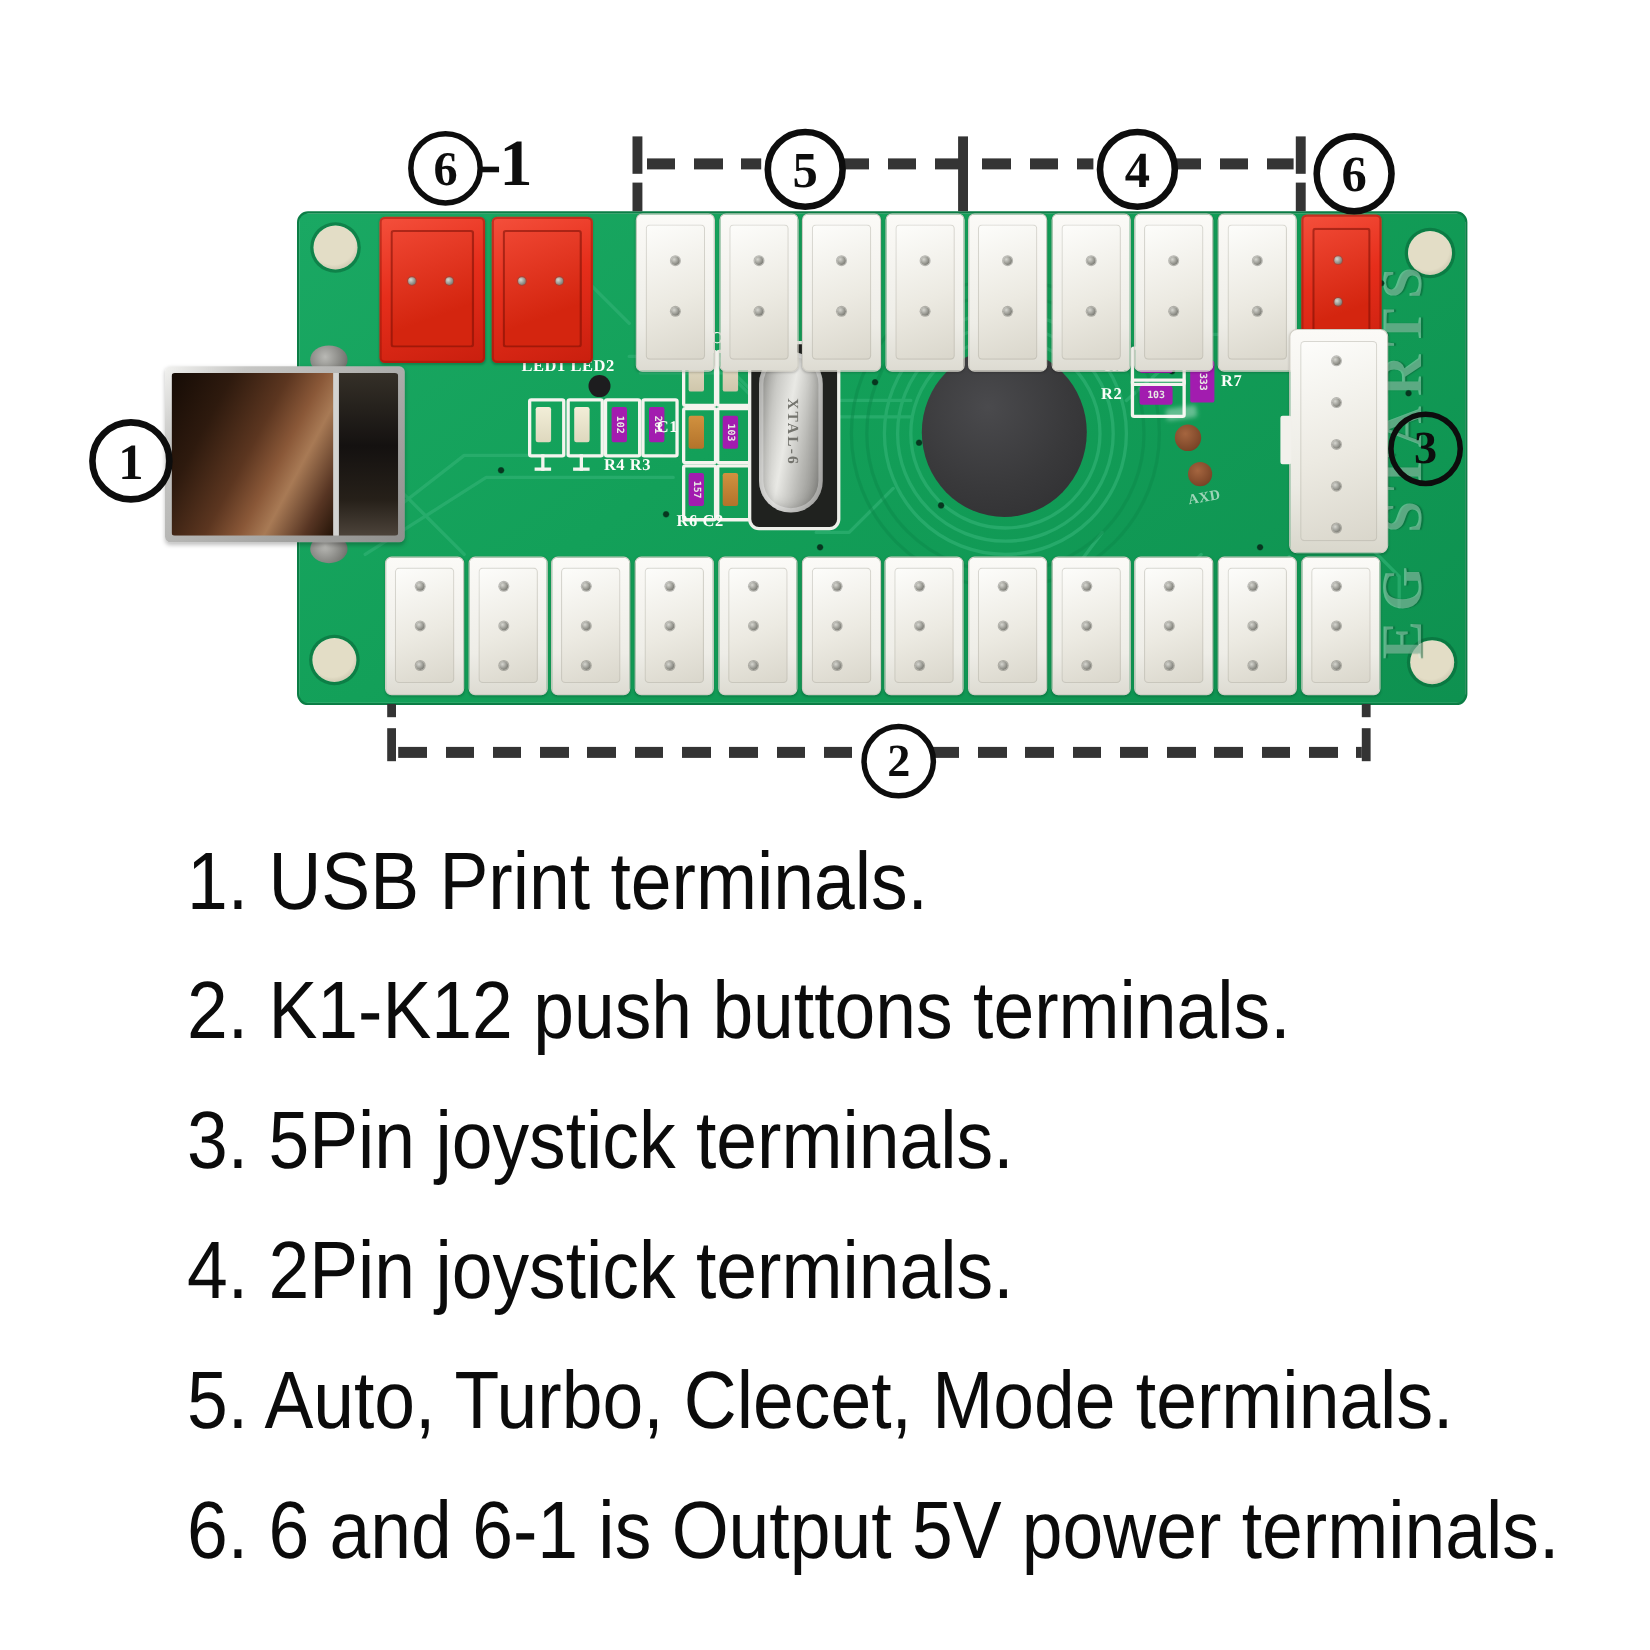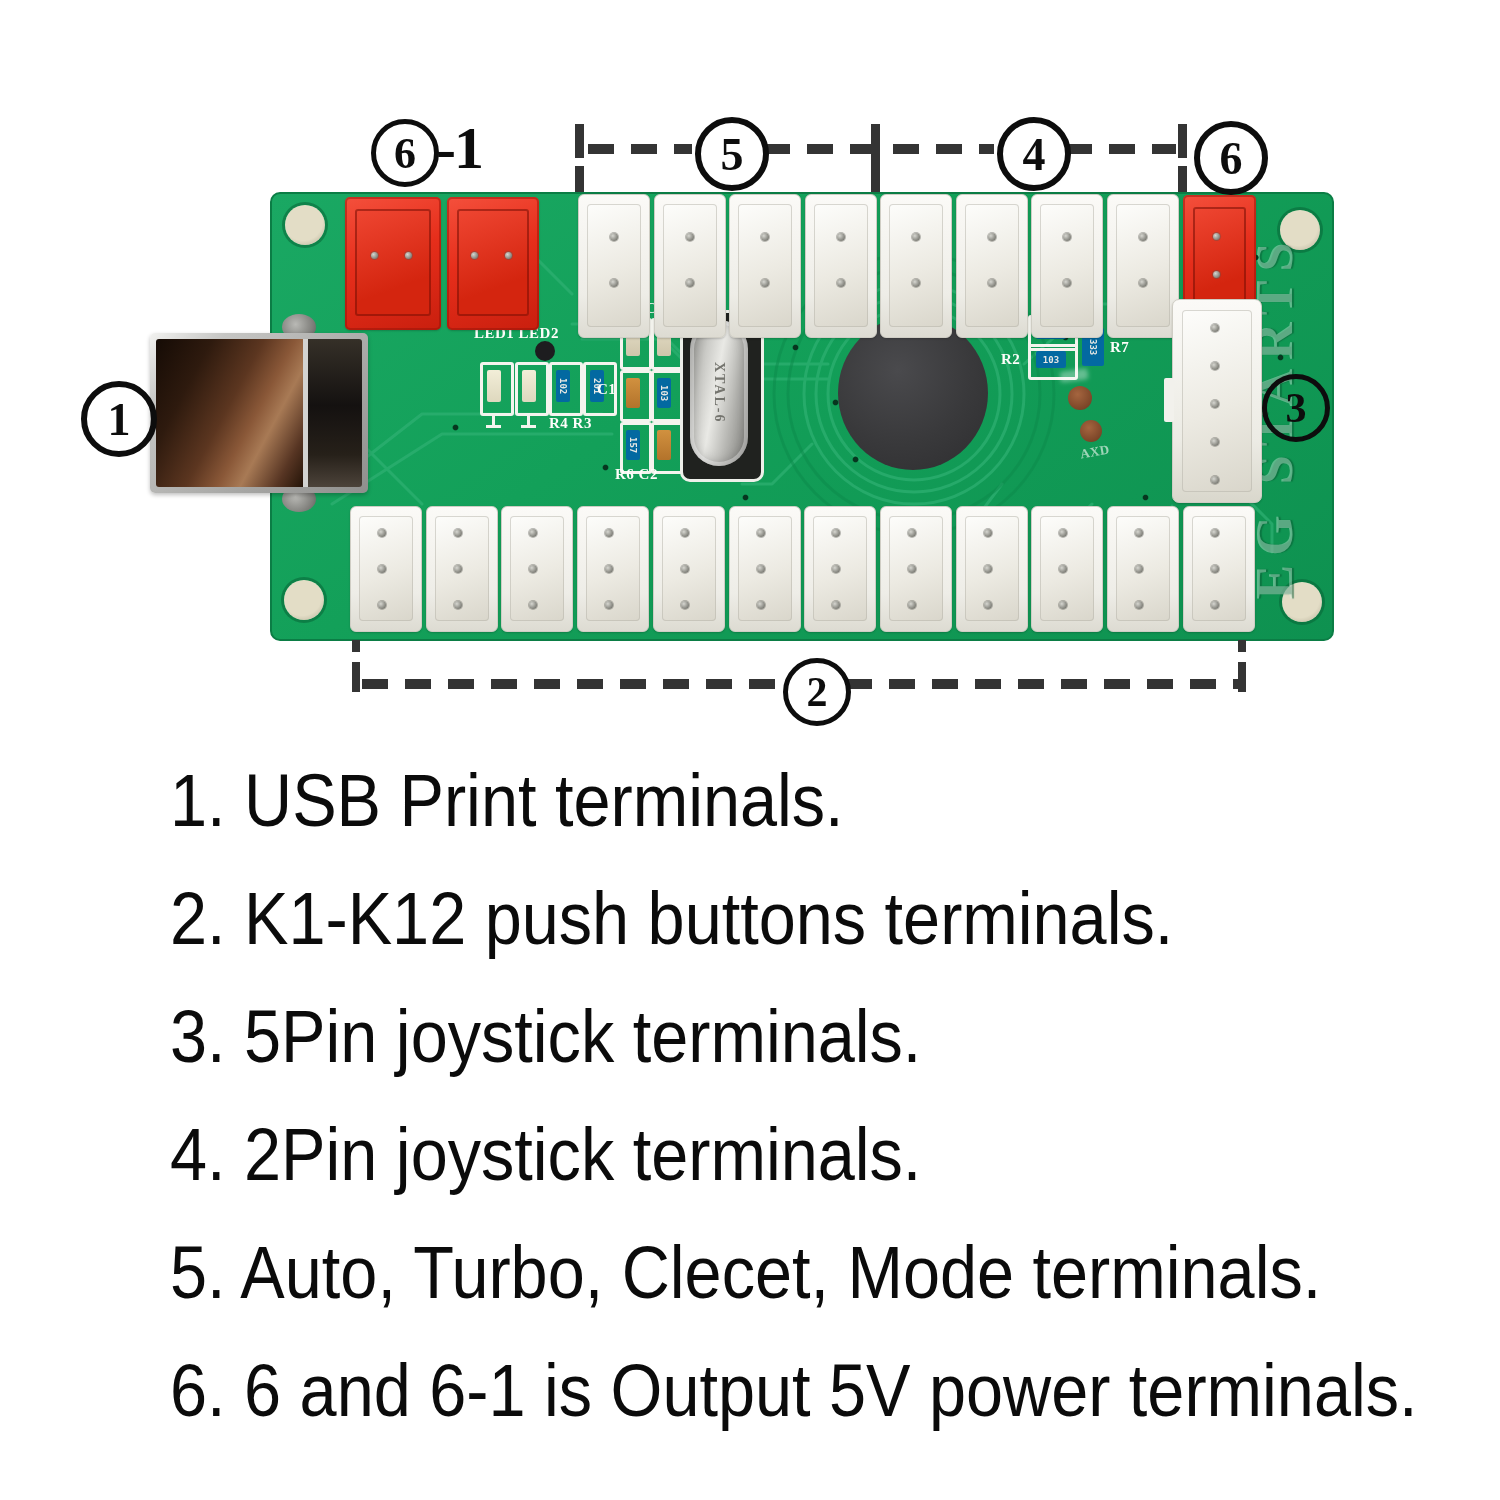--- a/index.html
+++ b/index.html
@@ -19,21 +19,21 @@
   .brand-wrap span{transform:rotate(-90deg);white-space:nowrap;
      font:700 52px "Liberation Serif",serif;letter-spacing:9px;
      color:rgba(224,250,236,.38);text-shadow:0 2px 1px rgba(7,90,50,.5);}
 
   
   .silk{position:absolute;color:#fdfdfa;font:700 15px "Liberation Serif",serif;
         letter-spacing:.5px;white-space:nowrap;}
   .sbox{position:absolute;border:3px solid #f4f4ee;border-radius:3px;}
   .chip{position:absolute;display:flex;align-items:center;justify-content:center;
         border-radius:2px;}
-  .chip.black{background:#0369a1;color:#e8e8e4;}
+  .chip.black{background:#a21caf;color:#e8e8e4;}
   .chip.beige{background:linear-gradient(180deg,#e4ddc6,#cfc6ab);}
   .chip.pale {background:linear-gradient(180deg,#f2eed8,#ded8be);}
   .chip.orange{background:linear-gradient(180deg,#d1913f,#b3732b);}
   .chip .code{font:700 9px "DejaVu Sans Mono",monospace;}
   .vtext{writing-mode:vertical-rl;}
   .gnd{position:absolute;width:3px;height:15px;background:#f4f4ee;}
   .gnd::after{content:"";position:absolute;left:-6px;bottom:0;width:15px;height:3px;background:#f4f4ee;}
   .blob{position:absolute;border-radius:50%;
         background:radial-gradient(circle at 40% 35%,#4a4a4d 0%,#39393b 55%,#2d2d2f 100%);}
   .xtal-outer{position:absolute;border:3px solid #eef0ea;border-radius:10px;background:#20221f;}

